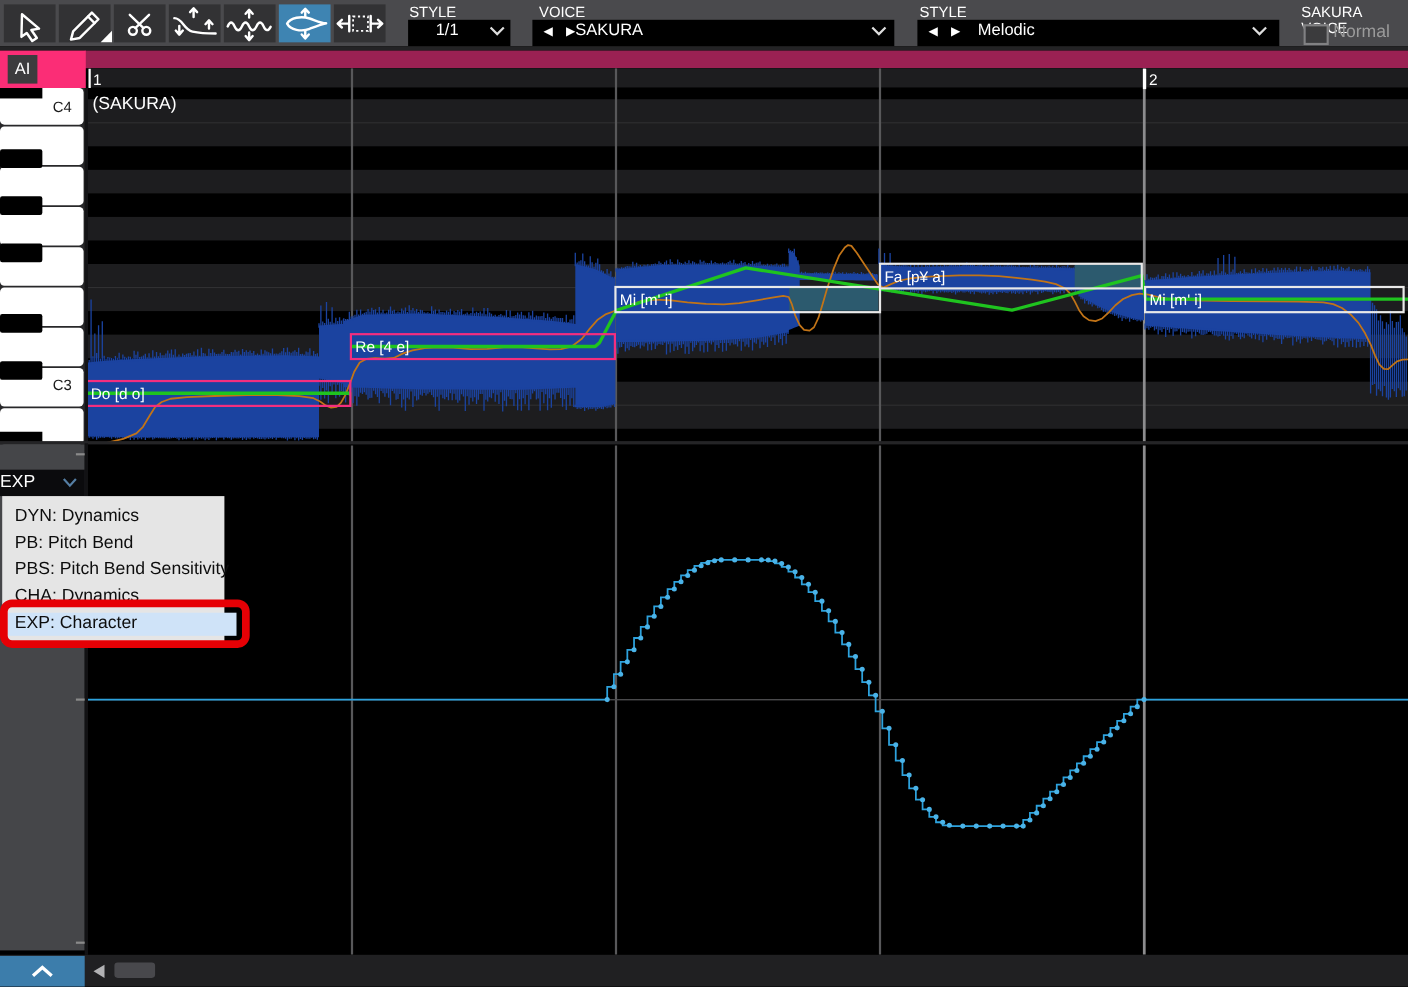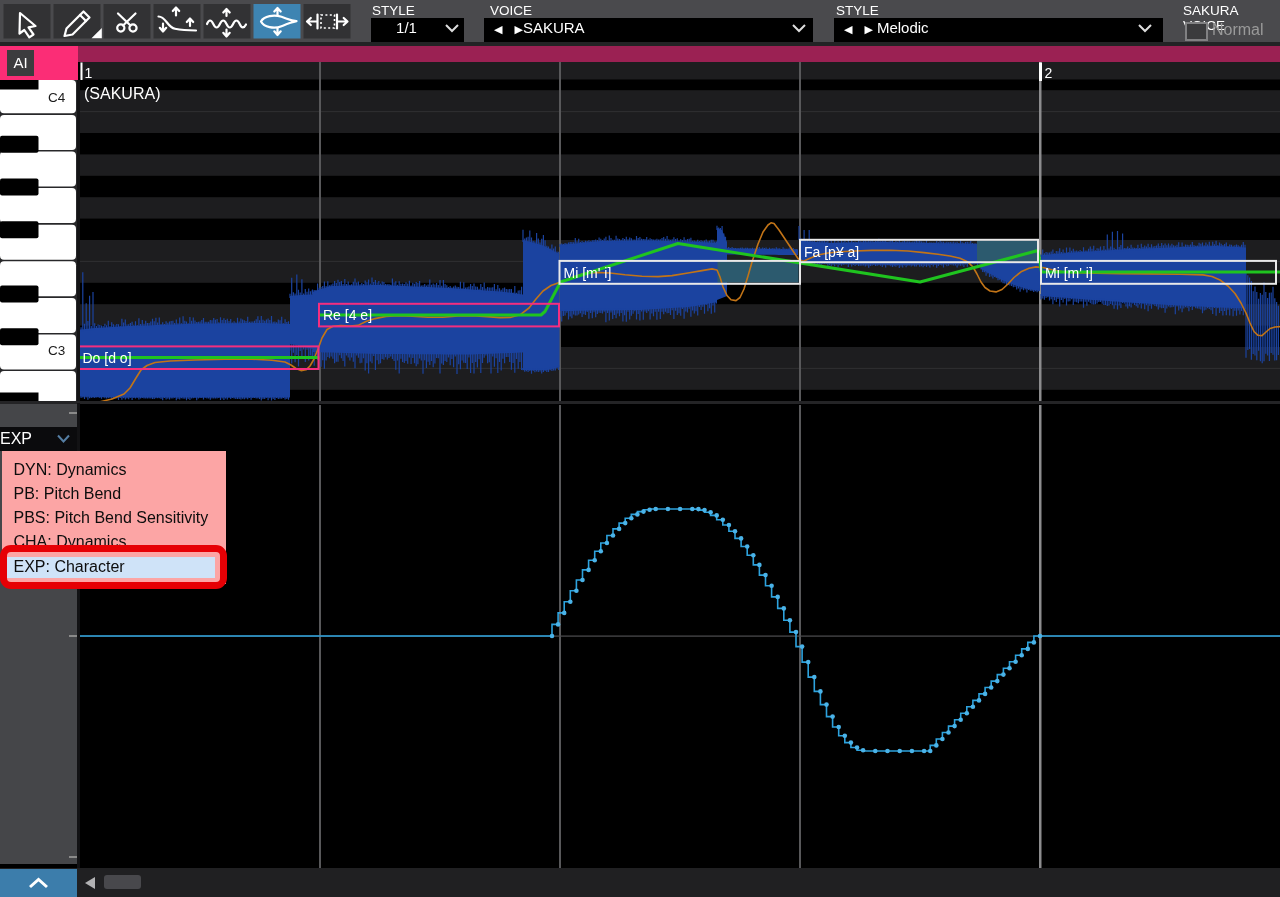--- a/index.html
+++ b/index.html
@@ -17,21 +17,21 @@
 font-size:15px;text-align:center;line-height:26px}
 
 #roll{position:absolute;left:0;top:62px}
 #param{position:absolute;left:0;top:403px}
 
 #kbd{position:absolute;left:0;top:79.5px;width:77px;height:323.5px;background:#2a2a2a;overflow:hidden}
 
 #pcol{position:absolute;left:0;top:404px;width:77px;height:460px;background:#454649}
 #pcolsep{position:absolute;left:77px;top:403px;width:3px;height:465px;background:#121214}
 #expbtn{position:absolute;left:0;top:427px;width:77px;height:24px;background:#0b0b0d;color:#fff;font-size:16px;line-height:24px}
-#popup{position:absolute;left:2px;top:451px;width:224px;height:133px;background:#fca5a5;color:#0d0d0d;font-size:16px}
+#popup{position:absolute;left:2px;top:451px;width:202px;height:133px;background:#e5e5e5;color:#0d0d0d;font-size:16px}
 .pitem{position:absolute;left:11.5px;height:24px;line-height:24px;white-space:nowrap}
 #hl{position:absolute;left:5px;top:105.5px;width:208px;height:21px;background:#cfe3f8}
 #redrect{position:absolute;left:0px;top:545px;width:227px;height:44px;border:7px solid #e60005;border-radius:11px}
 
 #bbar{position:absolute;left:0;top:868px;width:1280px;height:29px;background:#202022}
 #bluebtn{position:absolute;left:0;top:868.5px;width:77px;height:28.5px;background:#3c7dab}
 #thumb{position:absolute;left:104px;top:874.5px;width:37px;height:14px;background:#48484c;border-radius:3px}
 #divider{position:absolute;left:0;top:400.5px;width:1280px;height:3.5px;background:#242426}
 </style></head><body>
 <div id="page">
@@ -74,21 +74,21 @@
 <div class="tdrop" style="left:371px;width:93px;text-align:center;line-height:20px;padding-right:22px">1/1</div>
 <svg class="abs" style="left:444px;top:22px" width="16" height="12">
       <path d="M2,3 L8,9 L14,3" stroke="#ddd" stroke-width="2" fill="none"></path>
     </svg>
 <div class="tlabel" style="left:490px">VOICE</div>
 <div class="tdrop" style="left:484px;width:329px;line-height:20px"><span style="margin-left:10px;font-size:11px">◀</span><span style="margin-left:12px;font-size:11px">▶</span><span style="">SAKURA</span></div>
 <svg class="abs" style="left:791px;top:22px" width="16" height="12">
       <path d="M2,3 L8,9 L14,3" stroke="#ddd" stroke-width="2" fill="none"></path>
     </svg>
 <div class="tlabel" style="left:836px">STYLE</div>
-<div class="tdrop" style="left:834px;width:329px;line-height:20px"><span style="margin-left:10px;font-size:11px">◀</span><span style="margin-left:12px;font-size:11px">▶</span><span style="margin-left:4px">Melodic</span></div>
+<div class="tdrop" style="left:834px;width:329px;line-height:20px"><span style="margin-left:10px;font-size:11px">◀</span><span style="margin-left:12px;font-size:11px">▶</span><span style="margin-left:16px">Melodic</span></div>
 <svg class="abs" style="left:1137px;top:22px" width="16" height="12">
       <path d="M2,3 L8,9 L14,3" stroke="#ddd" stroke-width="2" fill="none"></path>
     </svg>
 <div class="tlabel" style="left:1183px">SAKURA VOICE</div>
 <div class="abs" style="left:1185px;top:22px;width:23px;height:19px;background:#3b3b3d;border:2px solid #818183"></div>
 <div class="abs" style="left:1212px;top:21px;color:#9a9a9a;font-size:16px">Normal</div>
 
 <div id="sep1"></div>
 <div id="ruler"></div>
 <div id="pink"></div>

